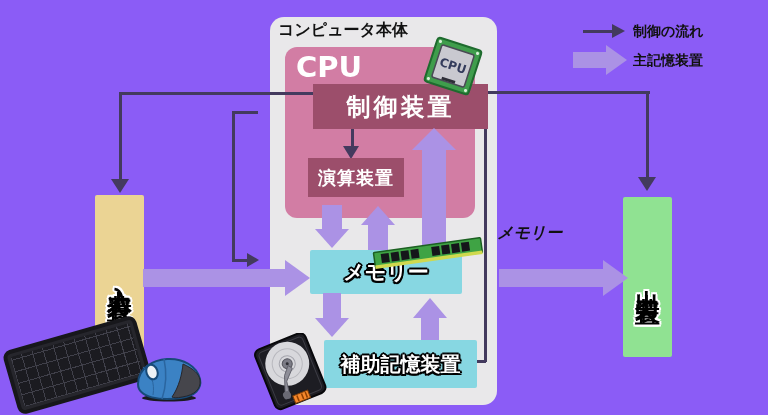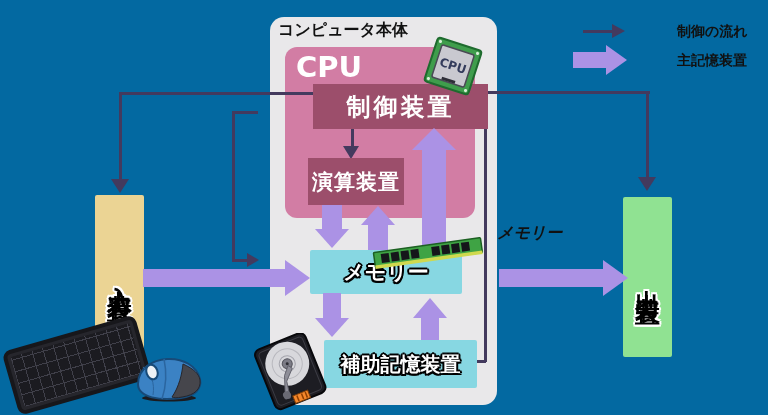--- a/index.html
+++ b/index.html
@@ -1,16 +1,16 @@
 <!DOCTYPE html>
 <html style="--control_flow: #433a5e; --data_flow: #ab92e5; --computer_body_bg: #e9e8ea; --cpu_bg: #d27da4; --cpu_unit_bg: #9c4e6b; --memory_bg: #87d7e2; --input_bg: #ebd494; --output_bg: #90e292;"><head>
 <meta charset="utf-8">
 <style>
   html,body{margin:0;padding:0;background:#fff;}
-  #stage{position:relative;width:768px;height:415px;background:#0369a1;overflow:hidden;
+  #stage{position:relative;width:768px;height:415px;background:#8b5cf6;overflow:hidden;
          font-family:"DejaVu Sans","Liberation Sans",sans-serif;}
   .abs{position:absolute;}
   
   .body-box{background:var(--computer_body_bg,#e9e8ea);border-radius:14px;}
   .cpu-box{background:var(--cpu_bg,#d27da4);border-radius:12px;}
   .unit-box{background:var(--cpu_unit_bg,#9c4e6b);display:flex;align-items:center;justify-content:center;
             color:#fff;font-weight:bold;}
   .mem-box{background:var(--memory_bg,#87d7e2);display:flex;align-items:center;justify-content:center;
            font-weight:bold;border-radius:2px;}
   .vert-box{display:flex;align-items:center;justify-content:center;border-radius:2px;}
@@ -31,21 +31,21 @@
               border-right:12px solid var(--control_flow,#433a5e);}
   
   .dshaft{background:var(--data_flow,#ab92e5);}
   .dhead-down{width:0;height:0;border-left:17px solid transparent;border-right:17px solid transparent;
               border-top:19px solid var(--data_flow,#ab92e5);}
   .dhead-up{width:0;height:0;border-left:17px solid transparent;border-right:17px solid transparent;
             border-bottom:19px solid var(--data_flow,#ab92e5);}
   .dhead-right{width:0;height:0;border-top:18px solid transparent;border-bottom:18px solid transparent;
                border-left:25px solid var(--data_flow,#ab92e5);}
   
-  .legend-label{font-size:14px;font-weight:bold;color:#111;margin-left:44px;}
+  .legend-label{font-size:14px;font-weight:bold;color:#111;}
   
   .keyboard{width:130px;height:58px;background:#26262c;border:4px solid #17171b;border-radius:8px;
             transform:rotate(-16deg);}
   .keyboard-keys{position:absolute;left:3px;top:3px;right:3px;bottom:3px;background-color:#1b1b20;border-radius:3px;
     background-image:repeating-linear-gradient(0deg,#40404a 0 1px,transparent 1px 12px),
                      repeating-linear-gradient(90deg,#40404a 0 1px,transparent 1px 11px);}
 </style>
 </head>
 <body>
 
@@ -74,21 +74,21 @@
   <div class="abs cline" style="left:484px;top:111px;width:3px;height:251px;"></div>
   <div class="abs cline" style="left:476px;top:360px;width:10px;height:3px;"></div>
   <div class="abs chead-left" style="left:464px;top:354px;"></div>
 
   <div class="abs cline" style="left:351px;top:129px;width:3px;height:19px;"></div>
   <div class="abs chead-down" style="left:343px;top:146px;border-left-width:8px;border-right-width:8px;border-top-width:13px;"></div>
 
   <div class="abs unit-box" style="left:313px;top:84px;width:175px;height:45px;font-size:24px;letter-spacing:3px;">
     <span>制御装置</span>
   </div>
-  <div class="abs unit-box" style="left:308px;top:158px;width:96px;height:47px;font-size:21px;letter-spacing:1px;">
+  <div class="abs unit-box" style="left:308px;top:158px;width:96px;height:39px;font-size:18px;letter-spacing:1px;">
     <span>演算装置</span>
   </div>
 
   <div class="abs mem-box" style="left:310px;top:250px;width:152px;height:44px;font-size:21px;">
     <span class="outline-b">メモリー</span>
   </div>
   <div class="abs mem-box" style="left:324px;top:340px;width:153px;height:48px;font-size:20px;">
     <span class="outline-b">補助記憶装置</span>
   </div>
 

